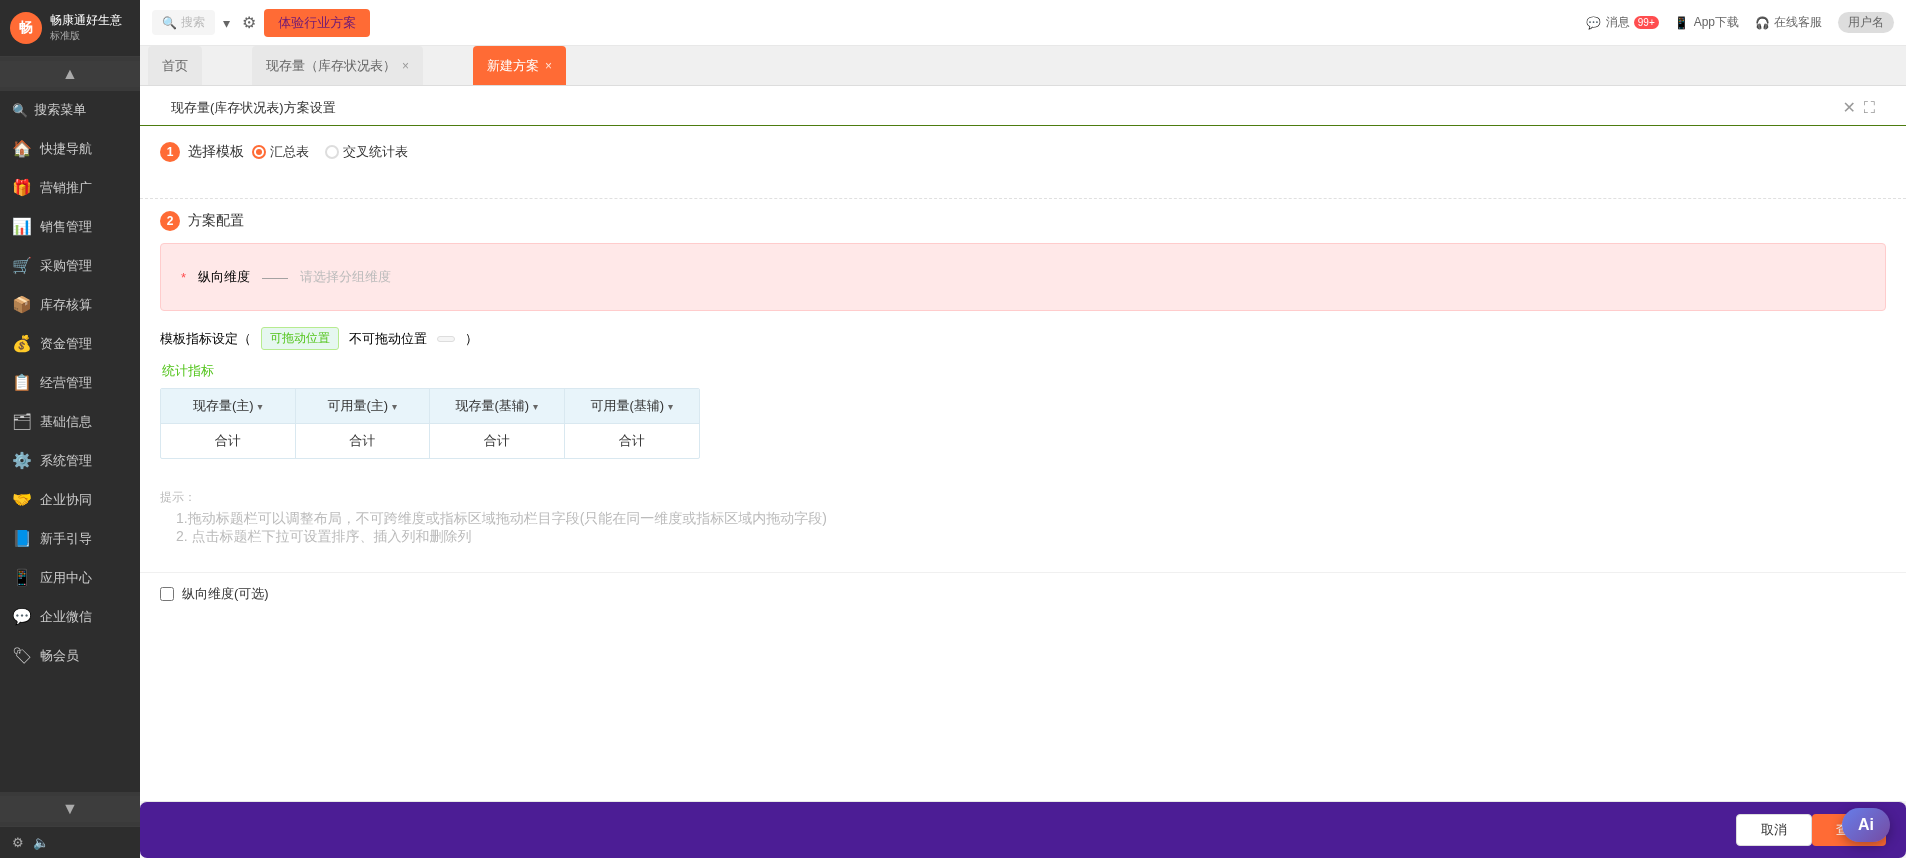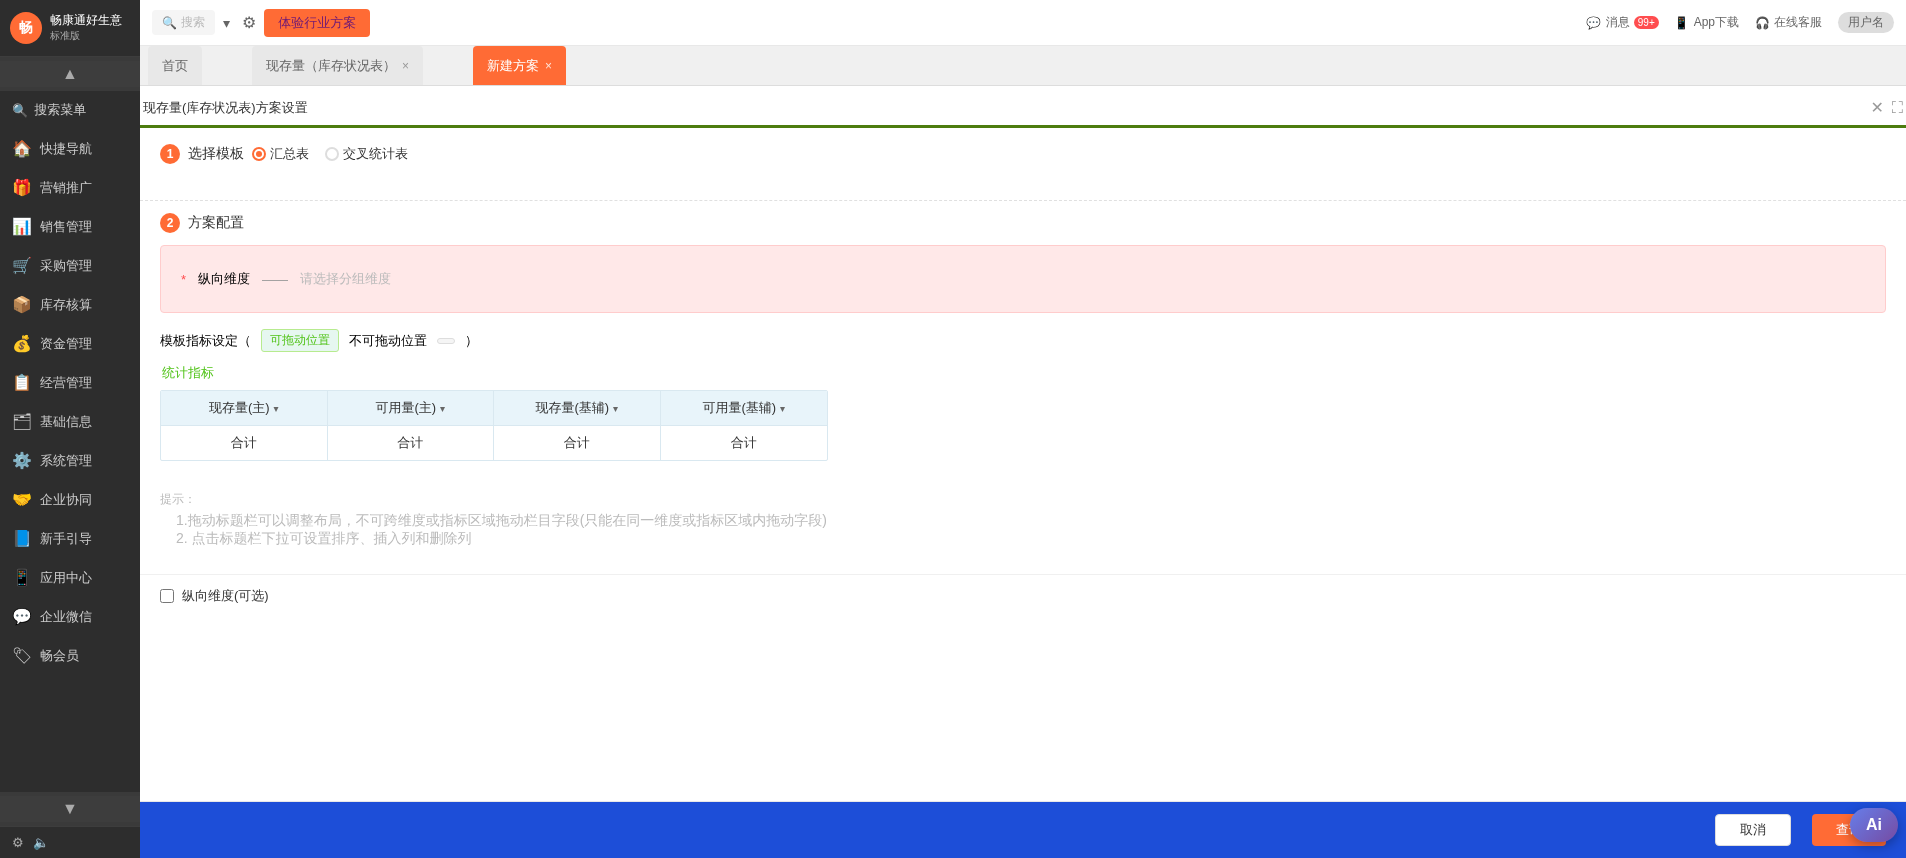--- a/index.html
+++ b/index.html
@@ -113,23 +113,23 @@
     .tab.new-tab { background: #ff6b35; color: white; }
     .tab.new-tab .tab-close { color: rgba(255,255,255,0.8); }
 
     
     .page-content {
       flex: 1; overflow-y: auto; background: #fff; padding: 0;
       position: relative;
     }
 
     .page-header {
-      padding: 12px 3px 8px;
+      padding: 12px 31px 8px;
       font-size: 13px; color: #333;
-      border-bottom: 3px solid #4d7c0f;
+      border-bottom: 1px solid #4d7c0f;
       display: flex; align-items: center; justify-content: space-between;
     }
     .window-controls { display: flex; gap: 8px; }
     .win-btn { cursor: pointer; font-size: 16px; color: #999; background: none; border: none; }
 
     .section { padding: 16px 20px; }
 
     
     .step-header { display: flex; align-items: center; gap: 8px; margin-bottom: 12px; }
     .step-badge {
@@ -175,21 +175,21 @@
     .non-draggable-badge {
       background: #f5f5f5; border: 1px solid #ddd; border-radius: 3px;
       padding: 2px 8px; font-size: 12px; color: #999; cursor: default;
     }
 
     .stat-section { }
     .stat-title { color: #52c41a; font-size: 13px; margin-bottom: 8px; padding-left: 2px; }
 
     .stat-table {
       border: 1px solid #d9e8f0; border-radius: 2px; overflow: hidden;
-      width: 668px;
+      width: 540px;
     }
     .stat-table-header {
       display: grid; grid-template-columns: 1fr 1fr 1fr 1fr;
       background: #e8f4fa;
     }
     .stat-col-header {
       display: flex; align-items: center; justify-content: center; gap: 4px;
       padding: 8px 4px; border-right: 1px solid #d9e8f0;
       font-size: 13px; color: #333;
     }
@@ -209,38 +209,39 @@
     .tips-area { margin-top: 20px; padding: 10px 0; }
     .tips-label { font-size: 12px; color: #bbb; margin-bottom: 4px; }
     .tips-text { font-size: 14px; color: #bbb; margin-left: 16px; }
 
     .save-row { padding: 12px 20px; display: flex; align-items: center; gap: 8px; border-top: 1px solid #f0f0f0; }
     .save-checkbox { width: 14px; height: 14px; cursor: pointer; }
     .save-label { font-size: 13px; color: #333; }
 
     
     .footer-bar {
-      background: #1d4ed8;
+      background: #4c1d95;
       padding: 12px 20px;
-      display: flex; justify-content: flex-end; gap: 21px;
+      display: flex; justify-content: flex-end; gap: 0;
       border-top: 1px solid #e8e8e8;
       flex-shrink: 0;
+      border-radius: 7px;
     }
     .btn-cancel {
       border: 1px solid #ddd; background: #fff; color: #333;
       padding: 6px 24px; border-radius: 4px; cursor: pointer; font-size: 13px;
     }
     .btn-query {
       background: #ff6b35; color: white; border: none;
       padding: 6px 24px; border-radius: 4px; cursor: pointer; font-size: 13px;
     }
 
     
     .ai-float {
-      position: fixed; bottom: 16px; right: 8px;
+      position: fixed; bottom: 16px; right: 16px;
       background: linear-gradient(135deg, #667eea 0%, #764ba2 100%);
       color: white; border-radius: 24px; padding: 8px 16px;
       font-size: 16px; font-weight: bold; cursor: pointer;
       box-shadow: 0 4px 12px rgba(0,0,0,0.3);
       z-index: 1000;
     }
   </style>
 </head>
 <body>
 

